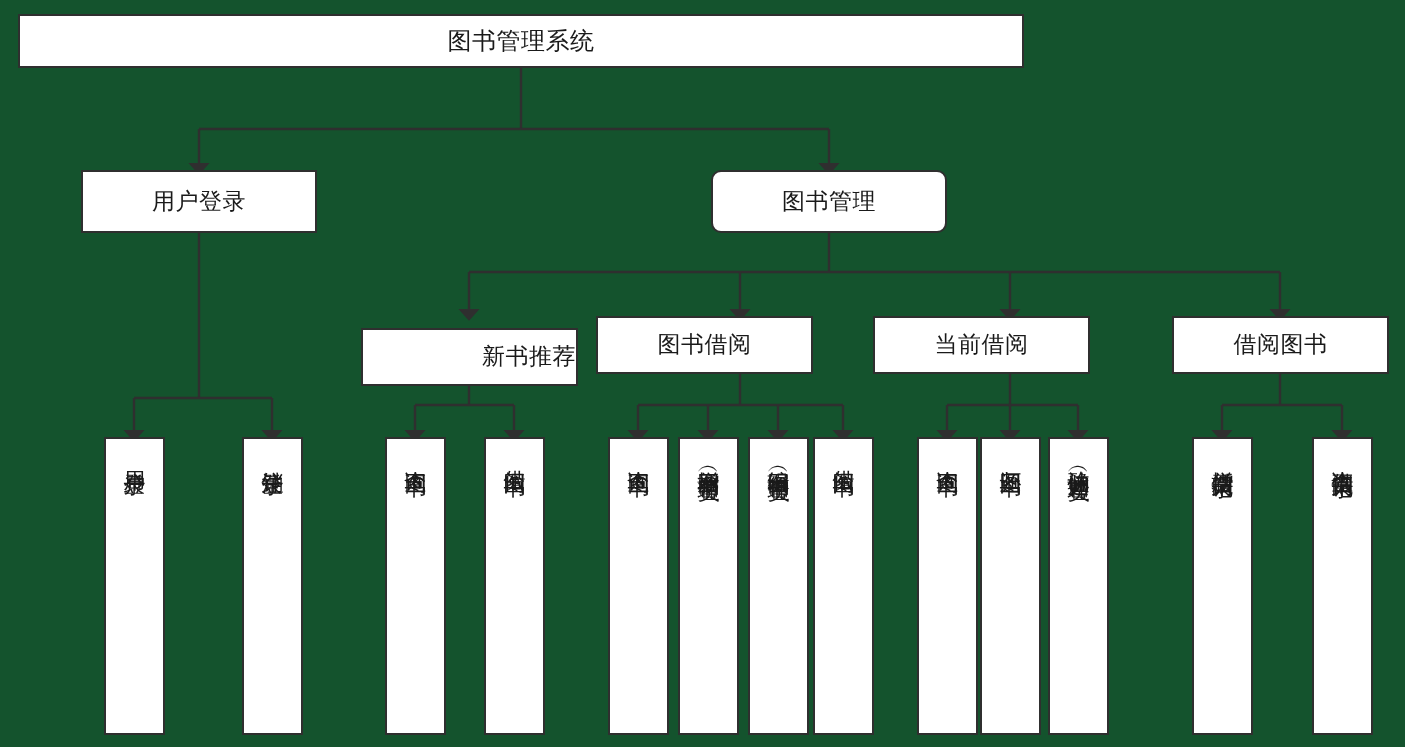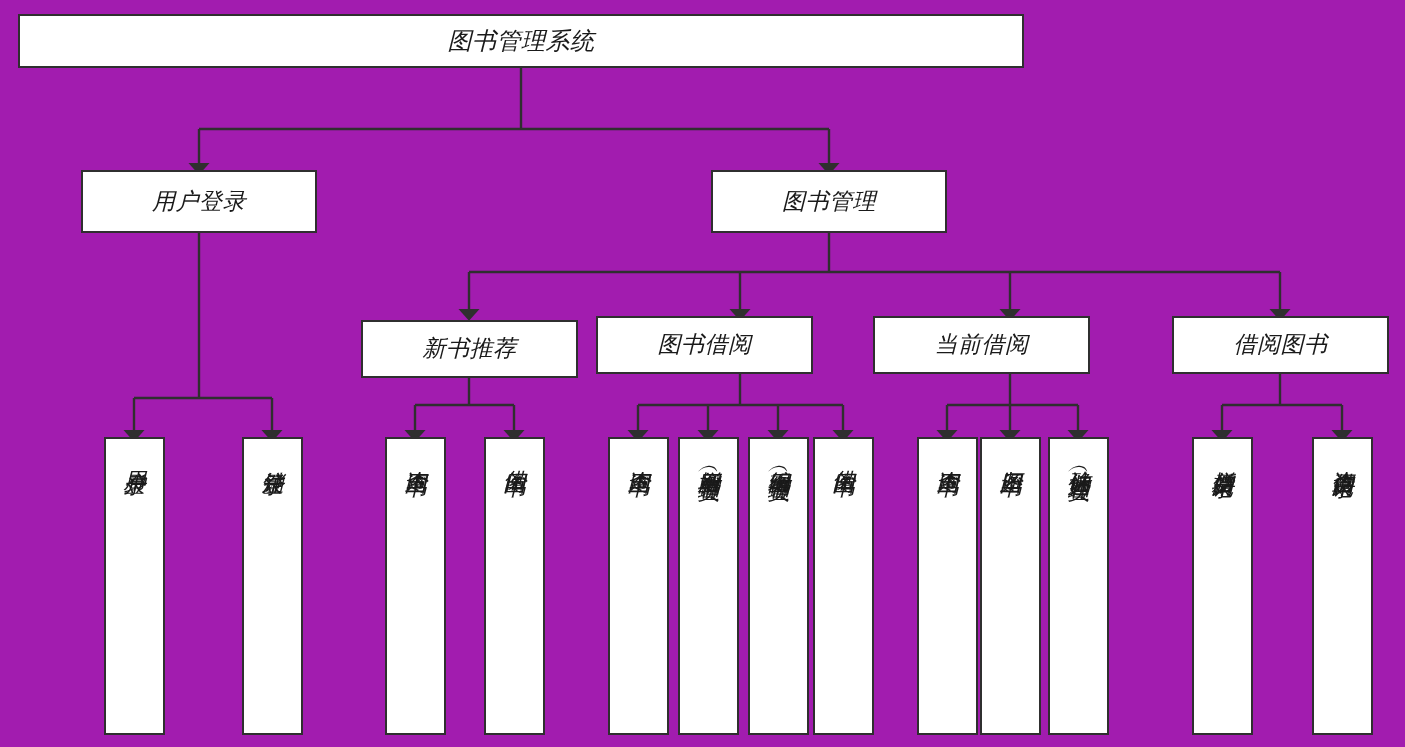--- a/index.html
+++ b/index.html
@@ -7,23 +7,22 @@
     padding: 0;
     background: #ffffff;
   }
   body {
     font-family: "DejaVu Sans", "Liberation Sans", sans-serif;
   }
   #canvas {
     position: relative;
     width: 1405px;
     height: 747px;
-    background: #a21caf;
+    background: #14532d;
     overflow: hidden;
-    font-style: italic;
   }
   #edges {
     position: absolute;
     left: 0;
     top: 0;
     width: 1405px;
     height: 747px;
   }
   .node {
     position: absolute;
@@ -116,24 +115,24 @@
       </g>
   </svg>
 
   <div id="nodes-layer">
       <div class="node horizontal root" style="left: 18px; top: 14px; width: 1006px; height: 54px;">
         <span class="node-label">图书管理系统</span>
       </div>
       <div class="node horizontal" style="left: 81px; top: 170px; width: 236px; height: 63px;">
         <span class="node-label">用户登录</span>
       </div>
-      <div class="node horizontal" style="left: 711px; top: 170px; width: 236px; height: 63px;">
+      <div class="node horizontal" style="left: 711px; top: 170px; width: 236px; height: 63px; border-radius: 10px;">
         <span class="node-label">图书管理</span>
       </div>
-      <div class="node horizontal" style="left: 361px; top: 320px; width: 217px; height: 58px;">
+      <div class="node horizontal" style="left: 361px; top: 328px; width: 217px; height: 58px; justify-content: flex-end;">
         <span class="node-label">新书推荐</span>
       </div>
       <div class="node horizontal" style="left: 596px; top: 316px; width: 217px; height: 58px;">
         <span class="node-label">图书借阅</span>
       </div>
       <div class="node horizontal" style="left: 873px; top: 316px; width: 217px; height: 58px;">
         <span class="node-label">当前借阅</span>
       </div>
       <div class="node horizontal" style="left: 1172px; top: 316px; width: 217px; height: 58px;">
         <span class="node-label">借阅图书</span>

